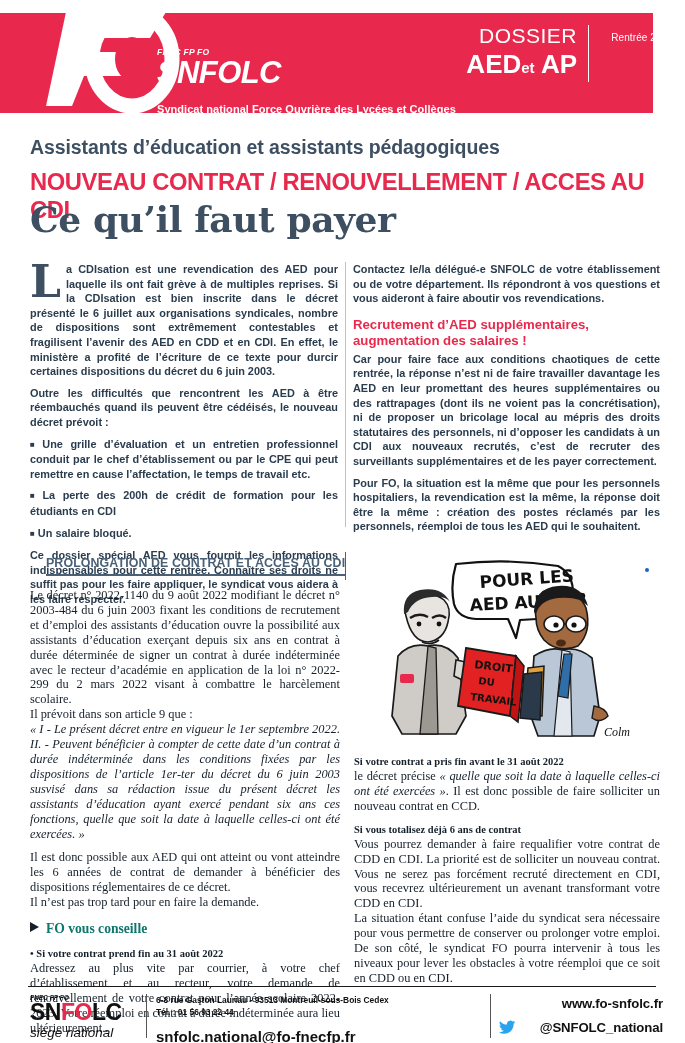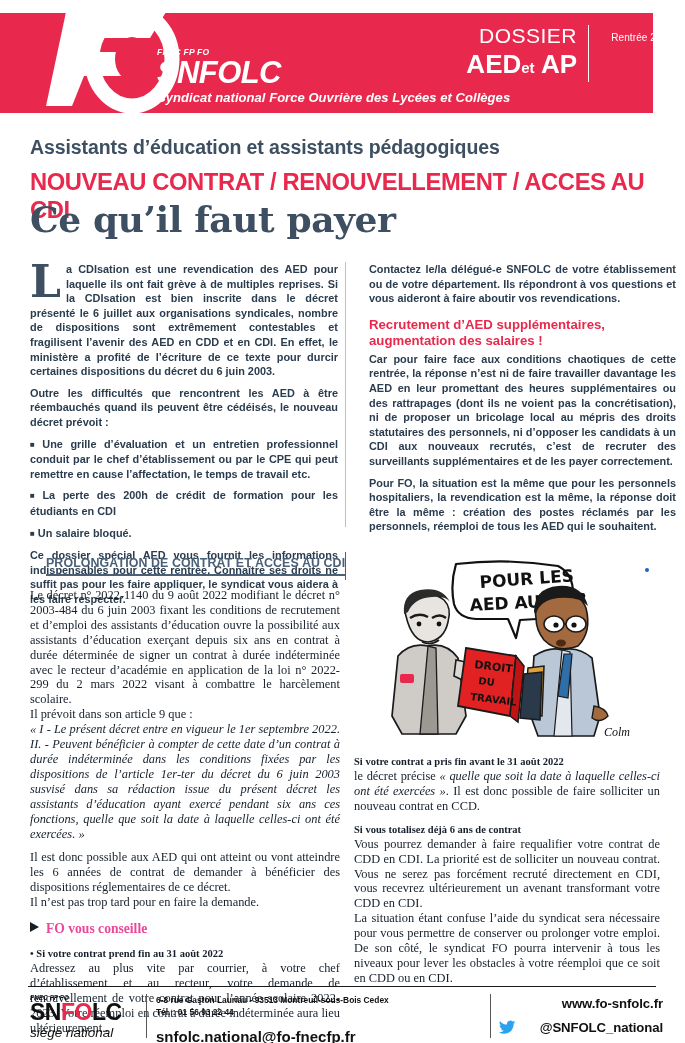--- a/index.html
+++ b/index.html
@@ -25,22 +25,22 @@
   }
   .fnec-line {
     font-size: 8.5px; font-weight: bold; font-style: italic;
     letter-spacing: .2px; line-height: 10px;
   }
   .snfolc-word {
     font-size: 31px; font-weight: bold; font-style: italic;
     line-height: 31px; letter-spacing: -.6px;
   }
   .snfolc-sub {
-    font-size: 13px; font-weight: bold; font-style: italic;
-    line-height: 11px; margin-top: 4px; letter-spacing: .05px;
+    font-size: 11px; font-weight: bold; 
+    line-height: 11px; margin-top: 16px; letter-spacing: .05px;
   }
   .dossier-block {
     position: absolute; right: 108px; top: 24px; text-align: right;
     color: #fff; z-index: 5;
   }
   .dossier-word { font-size: 21px; line-height: 23px; letter-spacing: .5px; }
   .aedap { font-size: 26px; font-weight: bold; line-height: 30px; margin-top: 2px; }
   .aedap .small { font-size: 15px; }
   .head-divider {
     position: absolute; right: 96px; top: 25px; width: 1.5px; height: 57px;
@@ -78,21 +78,21 @@
   .dropcap {
     float: left; font-family: "DejaVu Serif", serif;
     font-size: 44px; line-height: 35px; font-weight: bold;
     color: #3d4f61; padding: 2px 5px 0 0;
   }
   .bullet-sq::before {
     content: "\25A0"; font-size: 8px; margin-right: 3px;
     vertical-align: 1px; color: #2a3c4e;
   }
   .intro-right {
-    position: absolute; left: 369px; top: 262px; width: 307px;
+    position: absolute; left: 353px; top: 262px; width: 307px;
     font-size: 10.9px; line-height: 14.6px; color: #2a3c4e;
     font-weight: bold; text-align: justify;
   }
   .intro-right p { margin-bottom: 7px; }
   .sub-red {
     color: #e8294d; font-size: 13.2px; line-height: 16.5px;
     font-weight: bold; margin: 11px 0 2px 0; text-align: left;
   }
   .col-rule {
     position: absolute; left: 345px; top: 262px;
@@ -124,21 +124,21 @@
     position: absolute; left: 354px; top: 755px; width: 306px;
     font-family: "Liberation Serif", serif;
     font-size: 12.4px; line-height: 14.9px; color: #16202b;
     text-align: justify;
   }
   .body-left p, .body-right p { margin-bottom: 0; }
   .gap { height: 9px; }
   .ital { font-style: italic; }
   .advice {
     font-family: "Liberation Serif", serif;
-    font-size: 13.6px; font-weight: bold; color: #ec4899;
+    font-size: 13.6px; font-weight: bold; color: #0f766e;
     margin: 12px 0 10px 0;
   }
   .advice .tri {
     display: inline-block; width: 0; height: 0;
     border-left: 9px solid #16202b;
     border-top: 5.5px solid transparent;
     border-bottom: 5.5px solid transparent;
     margin-right: 7px; vertical-align: 1px;
   }
   .mini-head {

